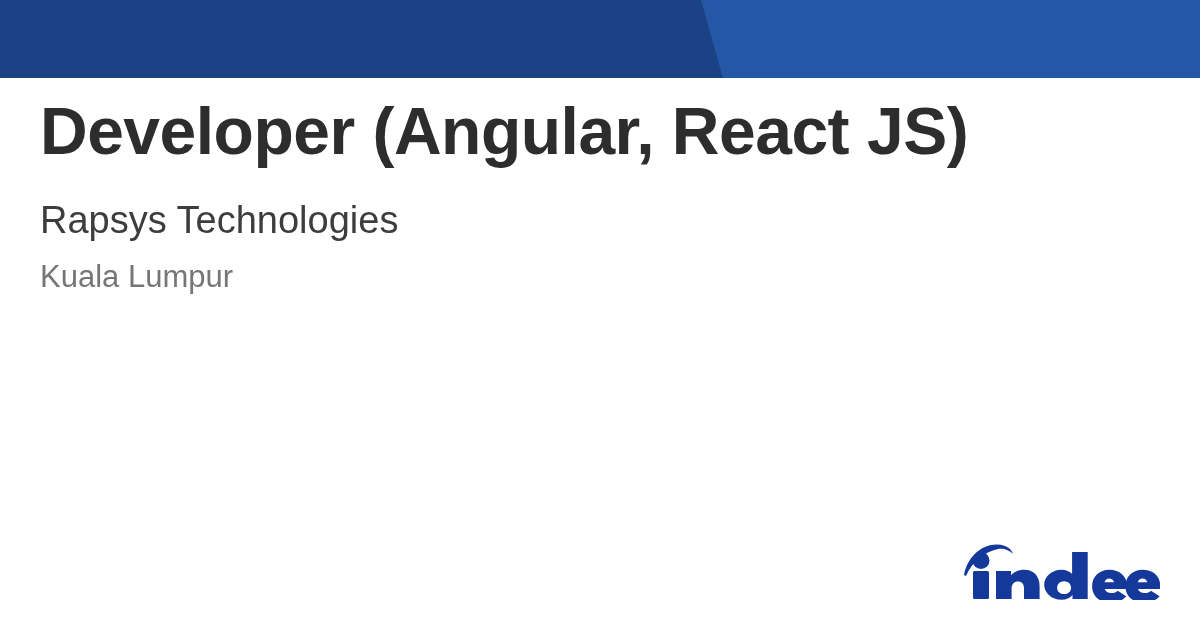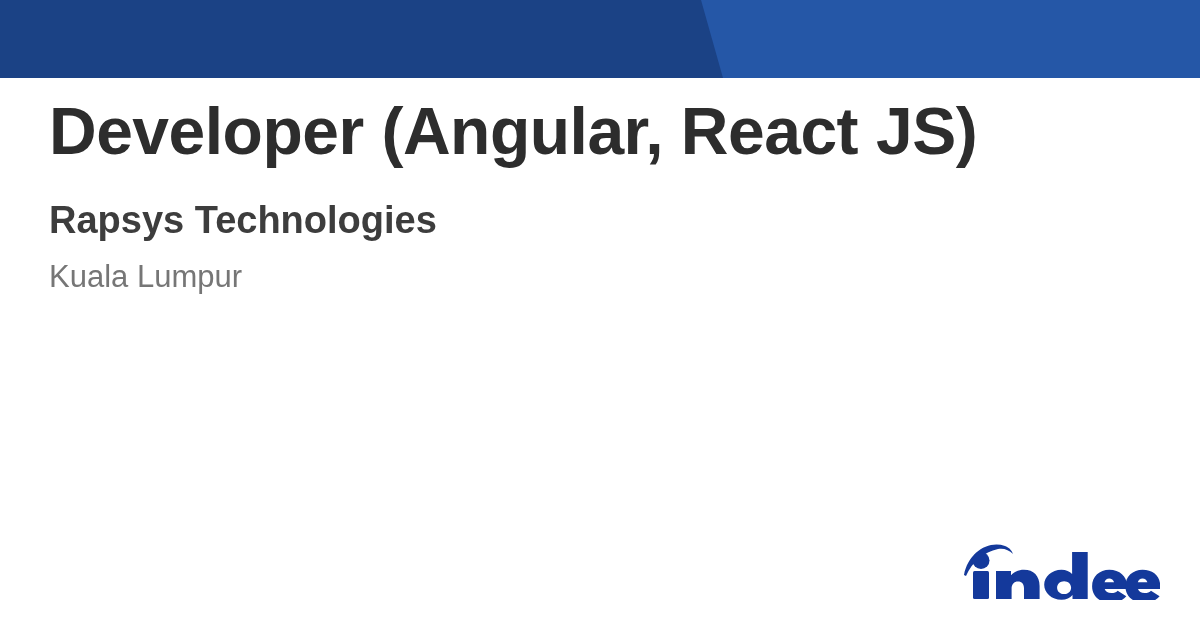--- a/index.html
+++ b/index.html
@@ -48,35 +48,34 @@
     background: #1B4285;
     clip-path: polygon(0 0, 701px 0, 723px 78px, 0 78px);
   }
 
   
   .content {
     position: absolute;
     left: 40px;
     top: 98px;
     width: 1100px;
-    margin-left: 9px;
   }
   .job-title {
     font-size: 66px;
     line-height: 1.0;
     font-weight: 700;
     color: #2D2D2D;
     letter-spacing: -0.5px;
     margin: 0;
     white-space: nowrap;
   }
   .company-name {
     font-size: 38px;
     line-height: 1.0;
-    font-weight: 700;
+    font-weight: 400;
     color: #3D3D3D;
     margin: 0;
     padding-top: 37px;
     white-space: nowrap;
   }
   .job-location {
     font-size: 31px;
     line-height: 1.0;
     font-weight: 400;
     color: #767676;

